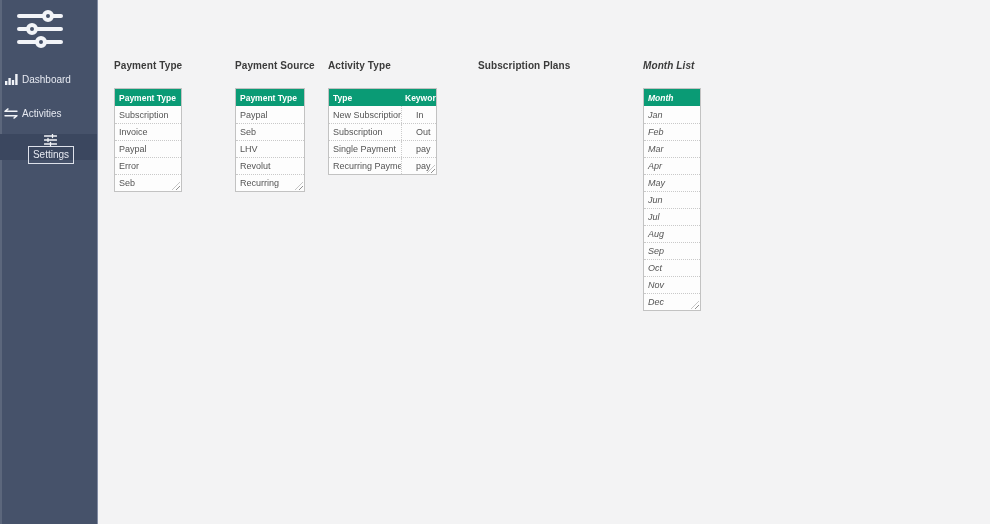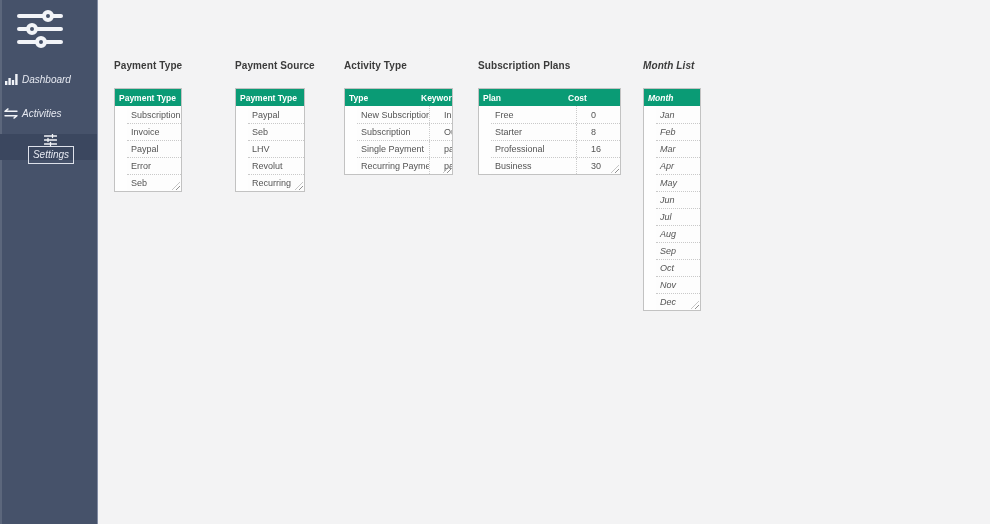--- a/index.html
+++ b/index.html
@@ -21,51 +21,51 @@
   }
   .logo { margin:10px 0 0 17px; width:46px; height:38px; }
   .menu { position:absolute; top:62px; left:0; right:0; }
   .menu-item {
     display:flex; align-items:center;
     height:34px; padding-left:3px;
     color:#e6e9f1; font-size:10px;
     cursor:pointer; white-space:nowrap;
   }
   .menu-item .micon { width:16px; display:flex; justify-content:center; flex:none; }
-  .menu-item .mlabel { margin-left:3px;font-style:italic; }
+  .menu-item .mlabel { margin-left:3px; }
   .menu-item.active {
     background:#3b475f;
     height:26px; margin:4px 0;flex-direction:column;
   }
   .menu-item.active .mlabel {
     flex:1; border:1px solid #dde1ea;
     padding:2px 4px 3px 4px; margin-right:1px;
   }
 
   
   .tbl-section { position:absolute; top:60px; }
   .s1 { left:114px; width:68px; }
   .s2 { left:235px; width:70px; }
-  .s3 { left:344px; width:109px; }
+  .s3 { left:328px; width:109px; }
   .s4 { left:478px; width:143px; }
   .s5 { left:643px; width:58px;font-style:italic; }
 
   .tbl-title {
     font-size:10px; font-weight:bold; color:#3b3b3b; height:12px;
     white-space:nowrap; letter-spacing:0.1px;
   }
   .tbl {
     position:relative; margin-top:16px;
     background:#fefefe; border:1px solid #c2c2c2;
   }
   .trow {
     display:flex; height:17px; align-items:stretch;
     font-size:9px; color:#545454; background:#fdfdfd;
   }
-  .trow + .trow { border-top:1px dotted #c9c9c9;margin-left:12px; }
+  .trow + .trow { border-top:1px dotted #c9c9c9; }
   .trow.thead {
     background:#0a9b75; color:#ffffff; font-weight:bold;
     font-size:8.5px; border-top:none;
   }
   .trow.thead + .trow { border-top:none; }
   .tcell {
     padding:0 4px; overflow:hidden; white-space:nowrap;
     display:flex; align-items:center;
   }
   .tcell.c0 { flex:1; }
@@ -219,43 +219,20 @@
           <div class="trow">
             <div class="tcell c0">Recurring Payment</div>
             <div class="tcell c1">pay</div>
           </div>
           <div class="grip"></div>
         </div>
     </section>
 
     <section class="tbl-section s4">
       <h2 class="tbl-title">Subscription Plans</h2>
-      <div class="tbl">
-          <div class="trow thead">
-            <div class="tcell c0">Plan</div>
-            <div class="tcell c1">Cost</div>
-          </div>
-          <div class="trow">
-            <div class="tcell c0">Free</div>
-            <div class="tcell c1">0</div>
-          </div>
-          <div class="trow">
-            <div class="tcell c0">Starter</div>
-            <div class="tcell c1">8</div>
-          </div>
-          <div class="trow">
-            <div class="tcell c0">Professional</div>
-            <div class="tcell c1">16</div>
-          </div>
-          <div class="trow">
-            <div class="tcell c0">Business</div>
-            <div class="tcell c1">30</div>
-          </div>
-          <div class="grip"></div>
-        </div>
     </section>
 
     <section class="tbl-section s5">
       <h2 class="tbl-title">Month List</h2>
       <div class="tbl">
           <div class="trow thead">
             <div class="tcell c0">Month</div>
           </div>
           <div class="trow">
             <div class="tcell c0">Jan</div>

